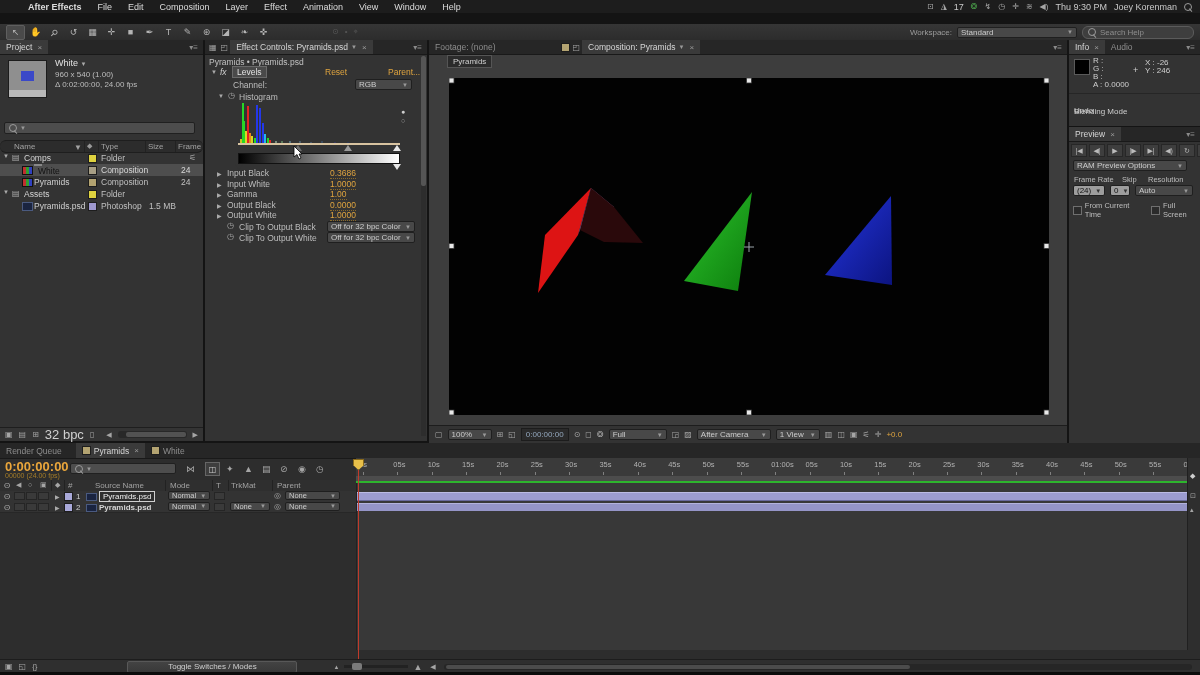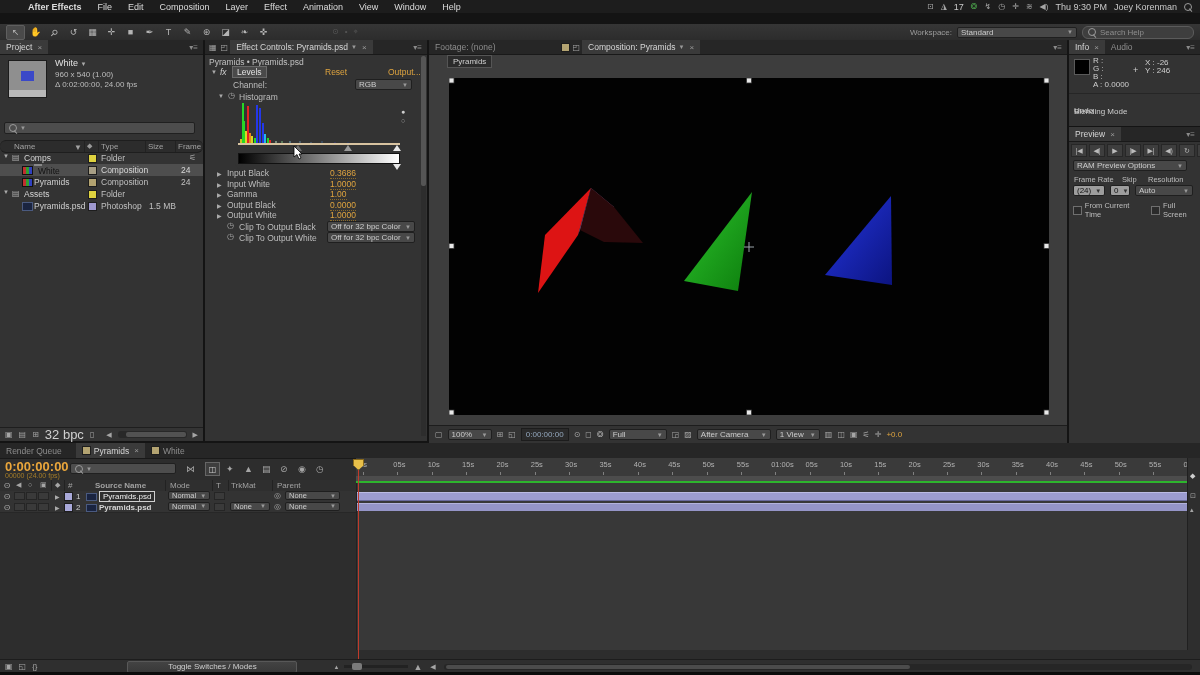--- a/index.html
+++ b/index.html
@@ -212,21 +212,21 @@
       </span>
       <span class="pmenu">▾≡</span>
     </div>
     <div class="abs" style="left:4px;top:17px;font-size:8.5px;color:#c2c2c2;">Pyramids • Pyramids.psd</div>
 
     <div class="abs" style="left:0;top:27px;width:222px;height:11px;font-size:8.5px;">
       <span class="abs dn" style="left:6px;top:2px;font-size:6px;color:#aaa;">▼</span>
       <span class="abs" style="left:15px;top:0;font-style:italic;color:#cfcfcf;">fx</span>
       <span class="abs" style="left:27px;top:-1px;background:#4a4a4a;border:1px solid #6a6a6a;padding:0 4px;color:#e4e4e4;"><span>Levels</span></span>
       <span class="abs val" style="left:120px;top:0;border-bottom:none;">Reset</span>
-      <span class="abs val" style="left:183px;top:0;border-bottom:none;">Output...</span>
+      <span class="abs val" style="left:183px;top:0;border-bottom:none;">Parent...</span>
     </div>
 
     <div class="abs" style="left:0;top:39px;width:222px;height:11px;">
       <span class="abs lbl" style="left:28px;top:1px;">Channel:</span>
       <span class="dd abs" style="left:150px;top:0;width:57px;">
         <span>RGB</span>
           <span class="arr">▼</span>
       </span>
     </div>
 
@@ -568,21 +568,21 @@
       </div>
     <div class="abs" style="left:356px;top:33px;width:832px;height:5px;background:#4c4c4c;border-bottom:1px solid #242424;"></div>
 
     <div class="abs" style="left:0;top:37px;width:356px;height:11px;background:#2f2f2f;border-bottom:1px solid #1f1f1f;font-size:8px;color:#a2a2a2;">
       <span class="abs glyph" style="left:4px;top:1px;font-size:8px;">ʘ</span>
       <span class="abs glyph" style="left:16px;top:1px;font-size:7px;">◀</span>
       <span class="abs glyph" style="left:28px;top:1px;font-size:7px;">○</span>
       <span class="abs glyph" style="left:40px;top:1px;font-size:7px;">▣</span>
       <span class="abs glyph" style="left:55px;top:1px;font-size:7px;">◆</span>
       <span class="abs" style="left:68px;top:1px;">#</span>
-      <span class="abs" style="left:95px;top:1px;font-weight:bold;">Source Name</span>
+      <span class="abs" style="left:95px;top:1px;">Source Name</span>
       <span class="abs" style="left:170px;top:1px;">Mode</span>
       <span class="abs" style="left:216px;top:1px;">T</span>
       <span class="abs" style="left:231px;top:1px;">TrkMat</span>
       <span class="abs" style="left:277px;top:1px;">Parent</span>
       <span class="colsep" style="left:51px;"></span>
         <span class="colsep" style="left:64px;"></span>
       <span class="colsep" style="left:165px;"></span>
         <span class="colsep" style="left:212px;"></span>
       <span class="colsep" style="left:228px;"></span>
         <span class="colsep" style="left:272px;"></span>

